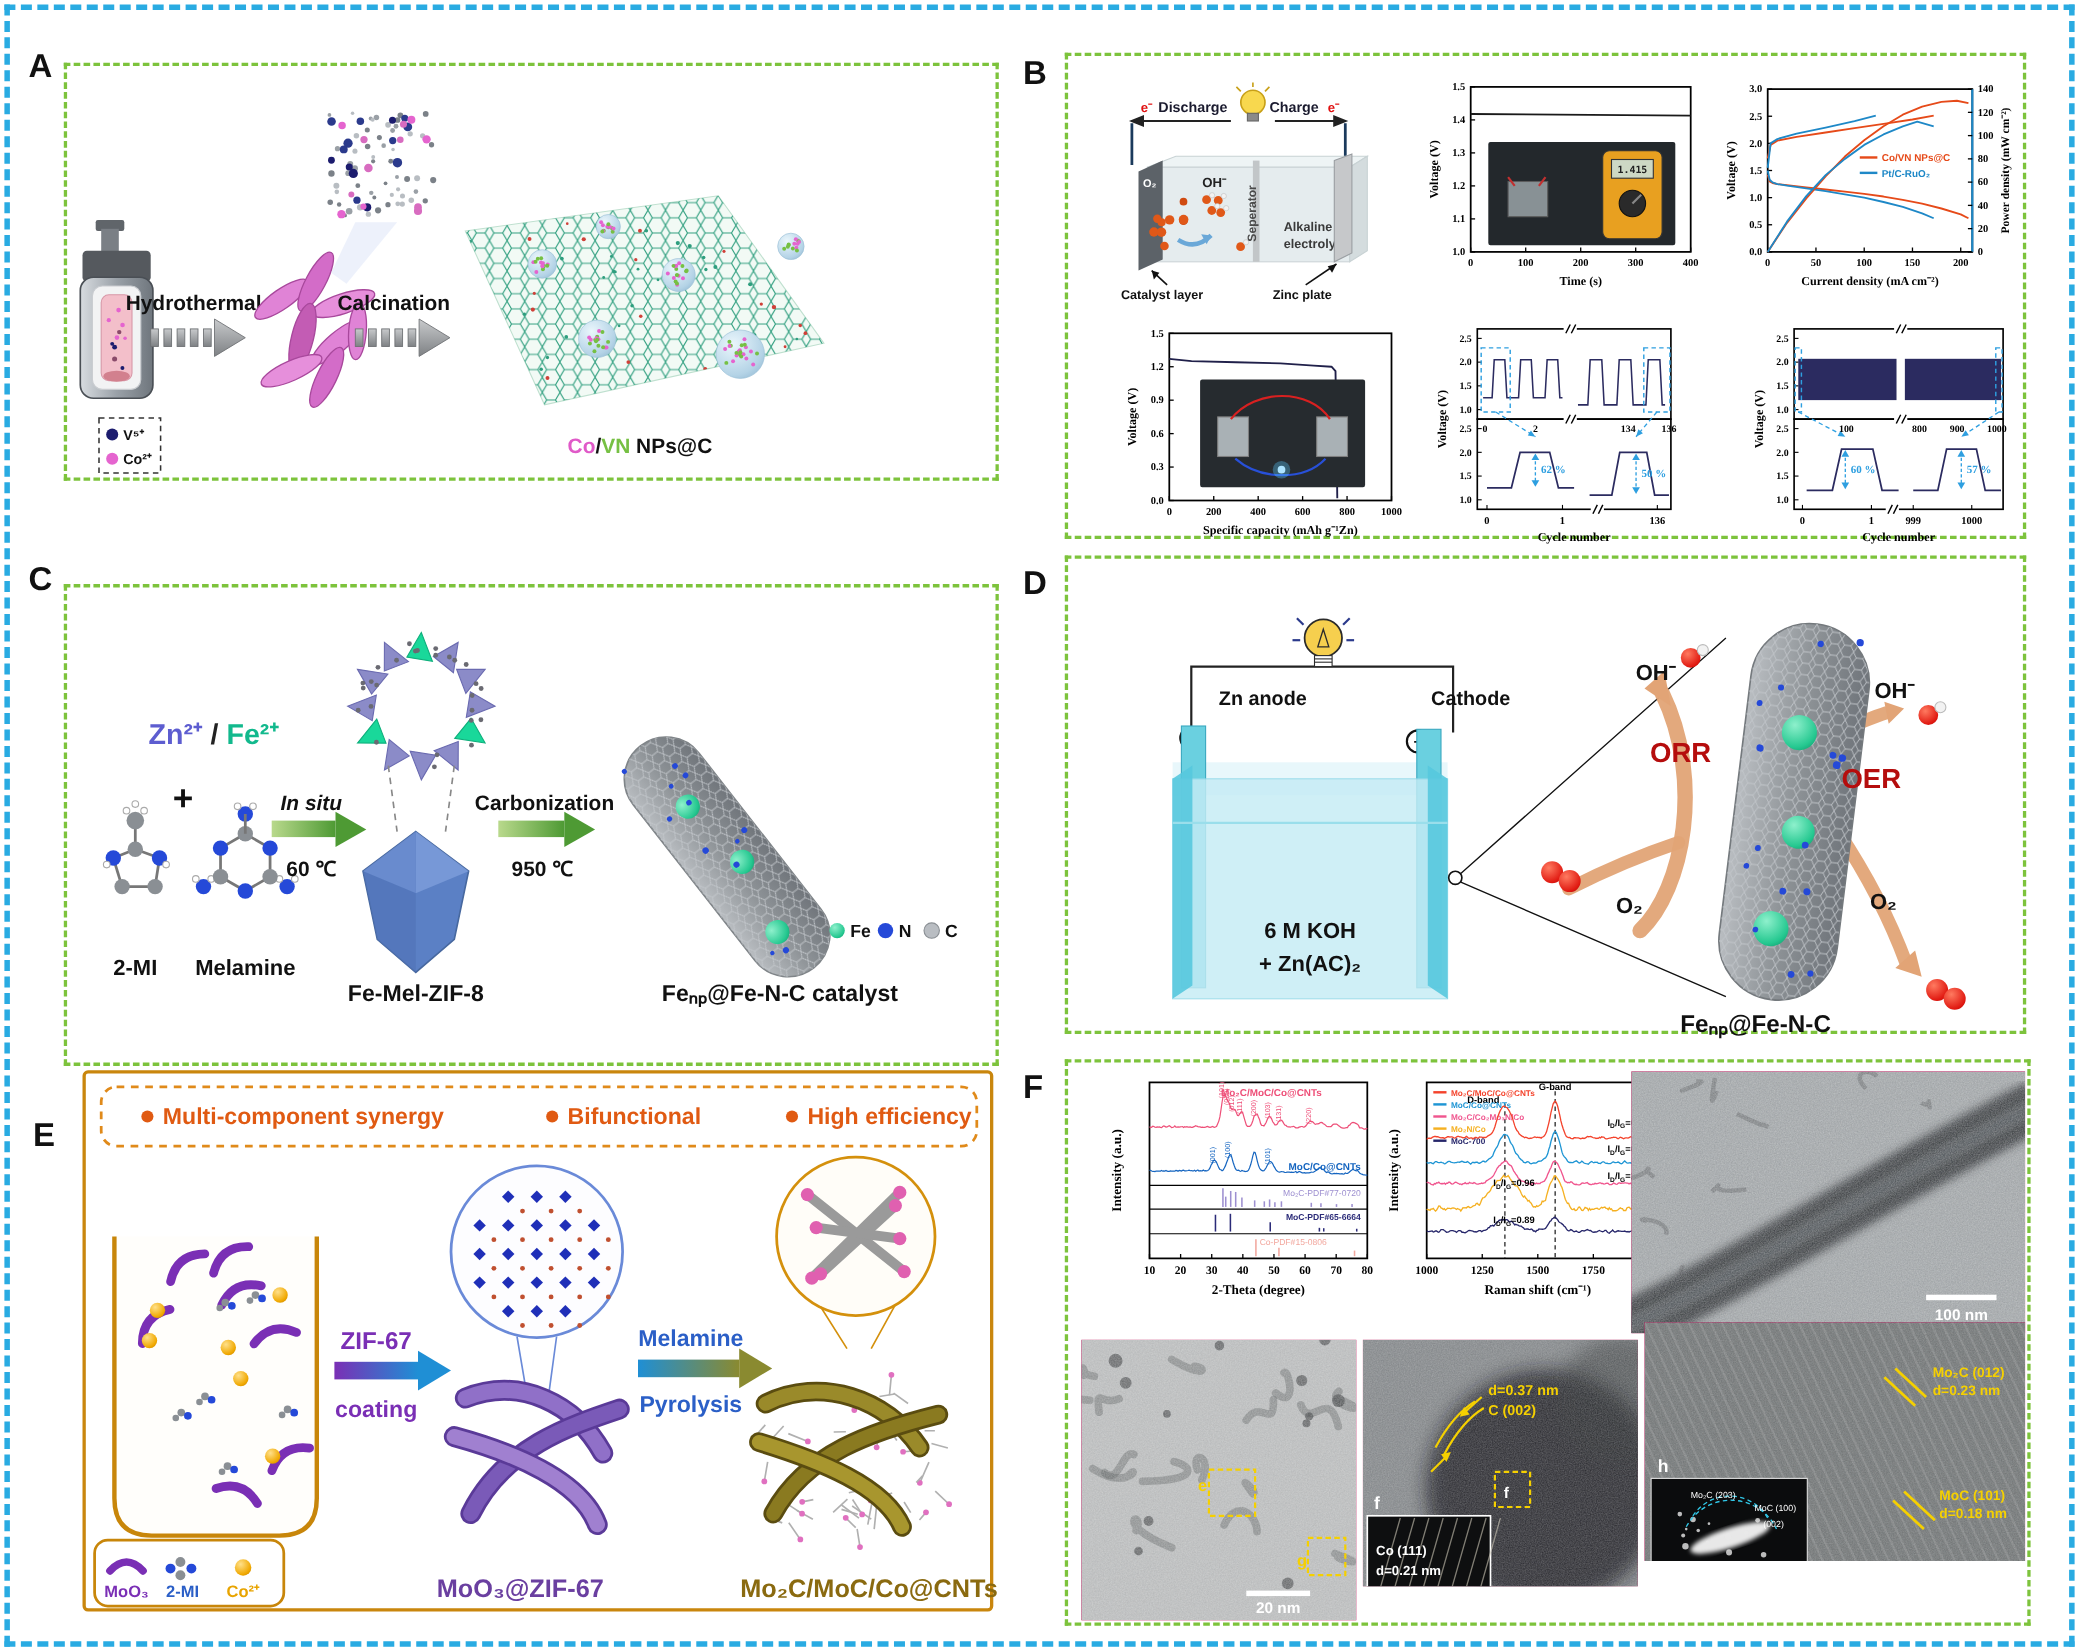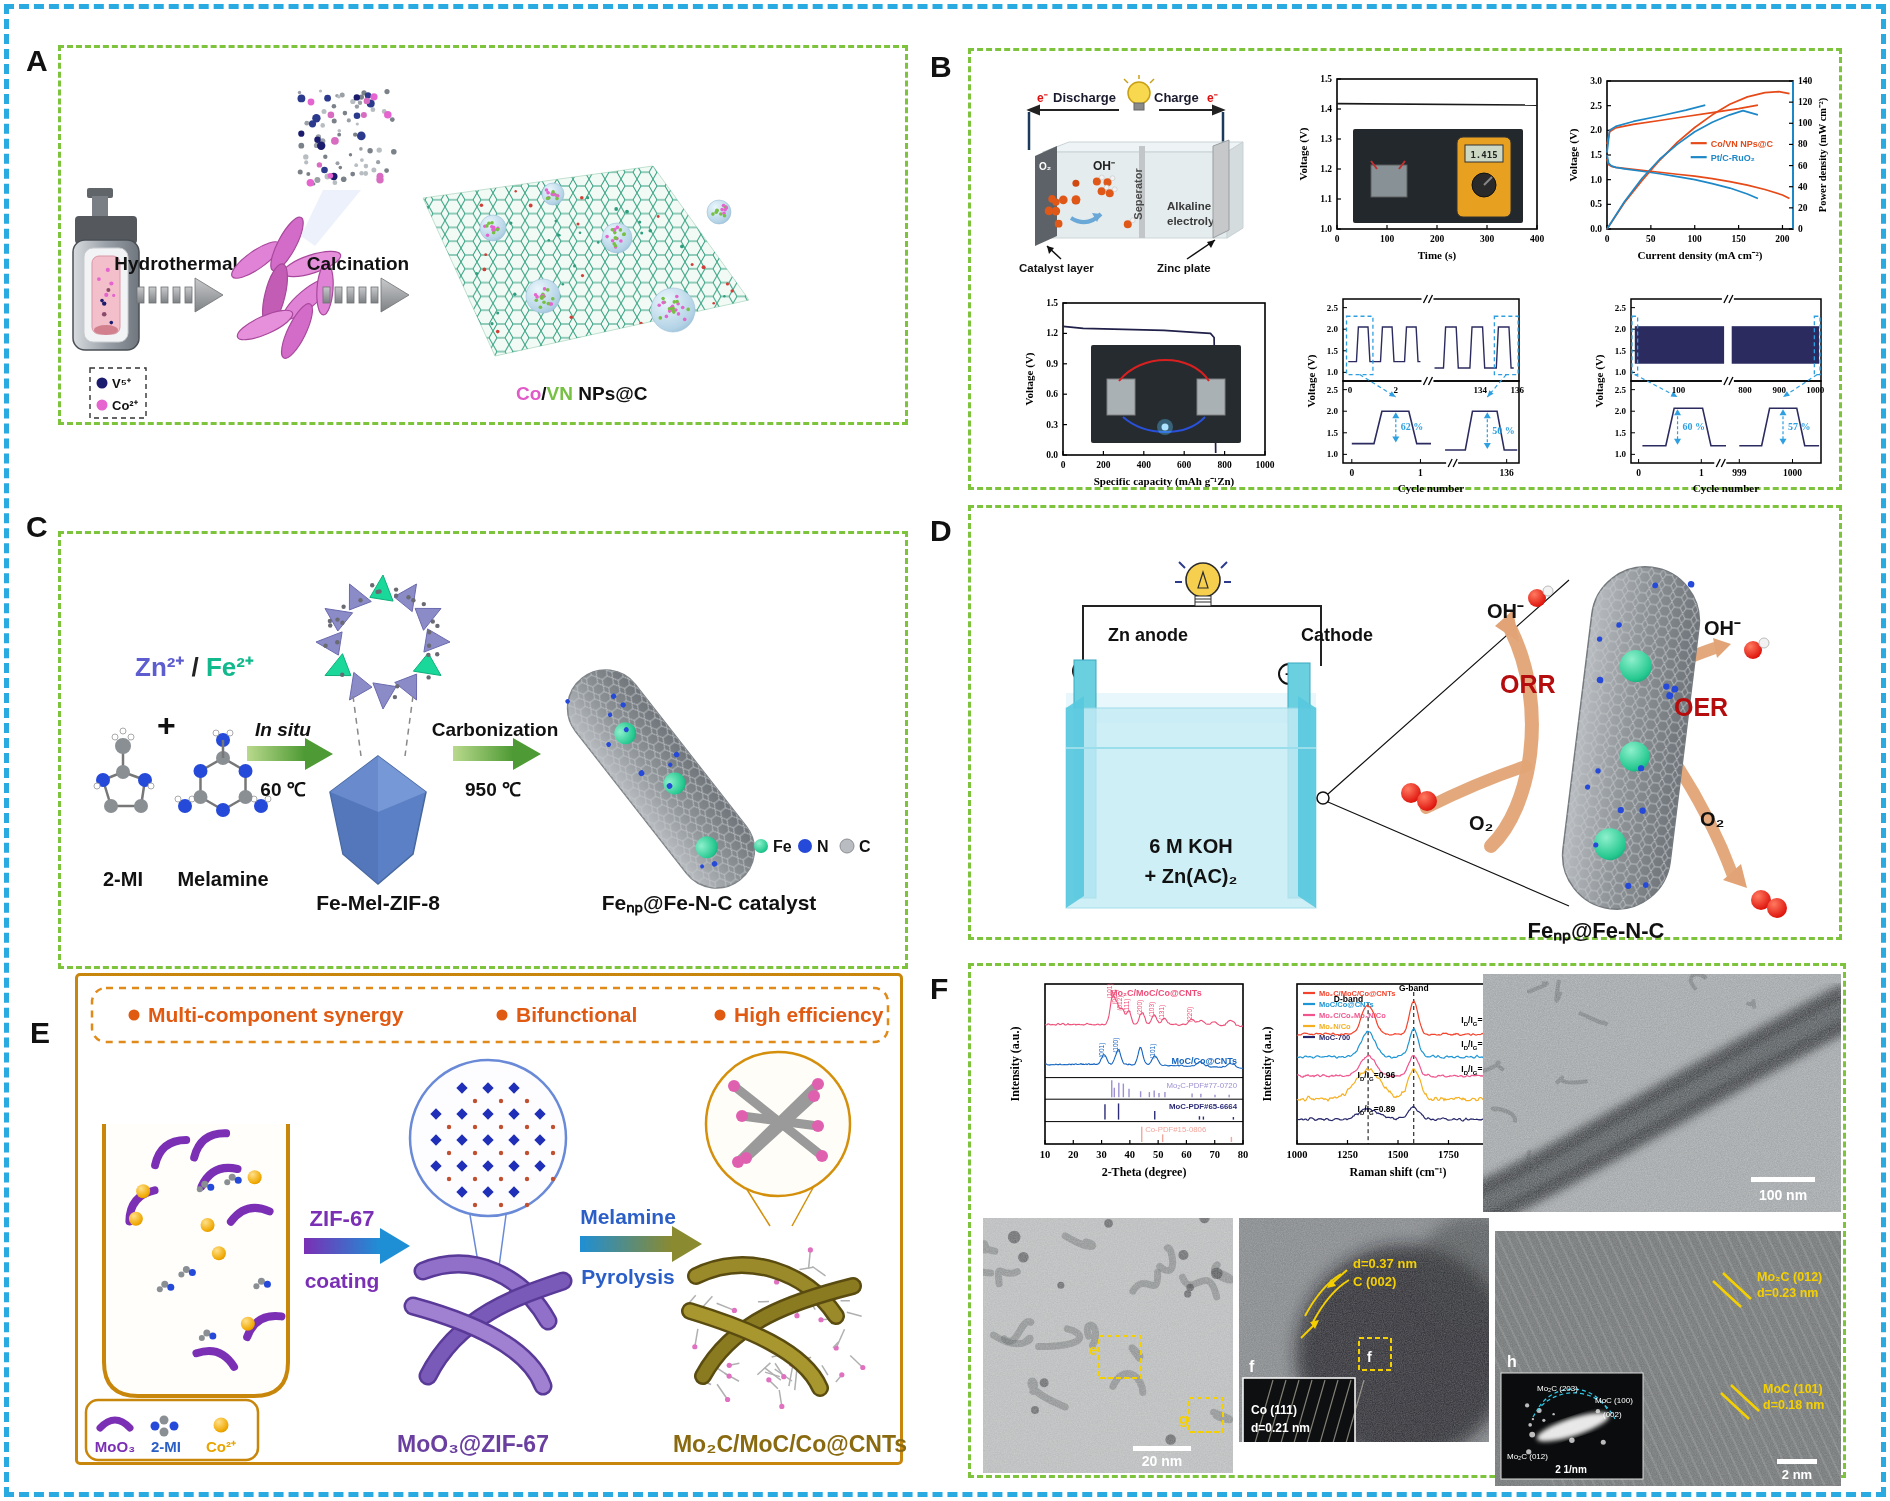--- a/index.html
+++ b/index.html
@@ -93,21 +93,21 @@
 </defs>
 </svg>
 
 <div class="plabel" style="left:26px;top:44px">A</div>
 <div class="plabel" style="left:930px;top:50px">B</div>
 <div class="plabel" style="left:26px;top:510px">C</div>
 <div class="plabel" style="left:930px;top:514px">D</div>
 <div class="plabel" style="left:30px;top:1016px">E</div>
 <div class="plabel" style="left:930px;top:972px">F</div>
 
-<div class="panel" style="left:58px;top:45px;width:850px;height:380px">
+<div class="panel" style="left:58px;top:57px;width:850px;height:380px">
 <svg id="svgA" width="850" height="380" viewBox="0 0 850 380">
   <g>
     <rect x="26" y="140" width="26" height="10" rx="2" fill="#60656a"></rect>
     <rect x="31" y="148" width="16" height="24" fill="#7a7f85"></rect>
     <rect x="14" y="168" width="62" height="28" rx="4" fill="#55595e"></rect>
     <rect x="12" y="192" width="66" height="110" rx="12" fill="url(#metalA)" stroke="#4a4f55" stroke-width="1.5"></rect>
     <rect x="23" y="200" width="44" height="94" rx="9" fill="#f2f3f4" stroke="#c9ccd0"></rect>
     <rect x="31" y="208" width="28" height="78" rx="7" fill="#f3bfca" stroke="#d898a8"></rect>
     <ellipse cx="45" cy="282" rx="12" ry="5" fill="#d2808e"></ellipse>
     <g id="autoDots">
@@ -1414,21 +1414,21 @@
             <line x1="88" y1="246" x2="112" y2="162" stroke="#cfc9b8" stroke-width="1.2" opacity="0.6"></line>
             <line x1="101" y1="246" x2="125" y2="162" stroke="#cfc9b8" stroke-width="1.2" opacity="0.6"></line>
           </g>
       <text x="12" y="196" font-size="12" font-weight="bold" fill="#fff">Co (111)</text>
       <text x="12" y="214" font-size="12" font-weight="bold" fill="#fff">d=0.21 nm</text>
       <rect x="196" y="228" width="40" height="5" fill="#fff"></rect>
       <text x="216" y="248" text-anchor="middle" font-size="13" font-weight="bold" fill="#fff">2 nm</text>
     </svg>
   </div>
 
-  <div class="tem" style="left:524px;top:265px;width:346px;height:255px">
+  <div class="tem" style="left:524px;top:236px;width:346px;height:217px">
     <svg class="clip" width="346" height="255" viewBox="0 0 346 255">
       <rect width="346" height="255" fill="#747878"></rect>
       <g id="tem4stripes">
             <line x1="-60" y1="0" x2="60" y2="255" stroke="#ffffff" stroke-width="2" opacity="0.13"></line>
             <line x1="-50" y1="0" x2="70" y2="255" stroke="#ffffff" stroke-width="2" opacity="0.13"></line>
             <line x1="-40" y1="0" x2="80" y2="255" stroke="#ffffff" stroke-width="2" opacity="0.13"></line>
             <line x1="-30" y1="0" x2="90" y2="255" stroke="#ffffff" stroke-width="2" opacity="0.13"></line>
             <line x1="-20" y1="0" x2="100" y2="255" stroke="#ffffff" stroke-width="2" opacity="0.13"></line>
             <line x1="-10" y1="0" x2="110" y2="255" stroke="#ffffff" stroke-width="2" opacity="0.13"></line>
             <line x1="0" y1="0" x2="120" y2="255" stroke="#ffffff" stroke-width="2" opacity="0.13"></line>

